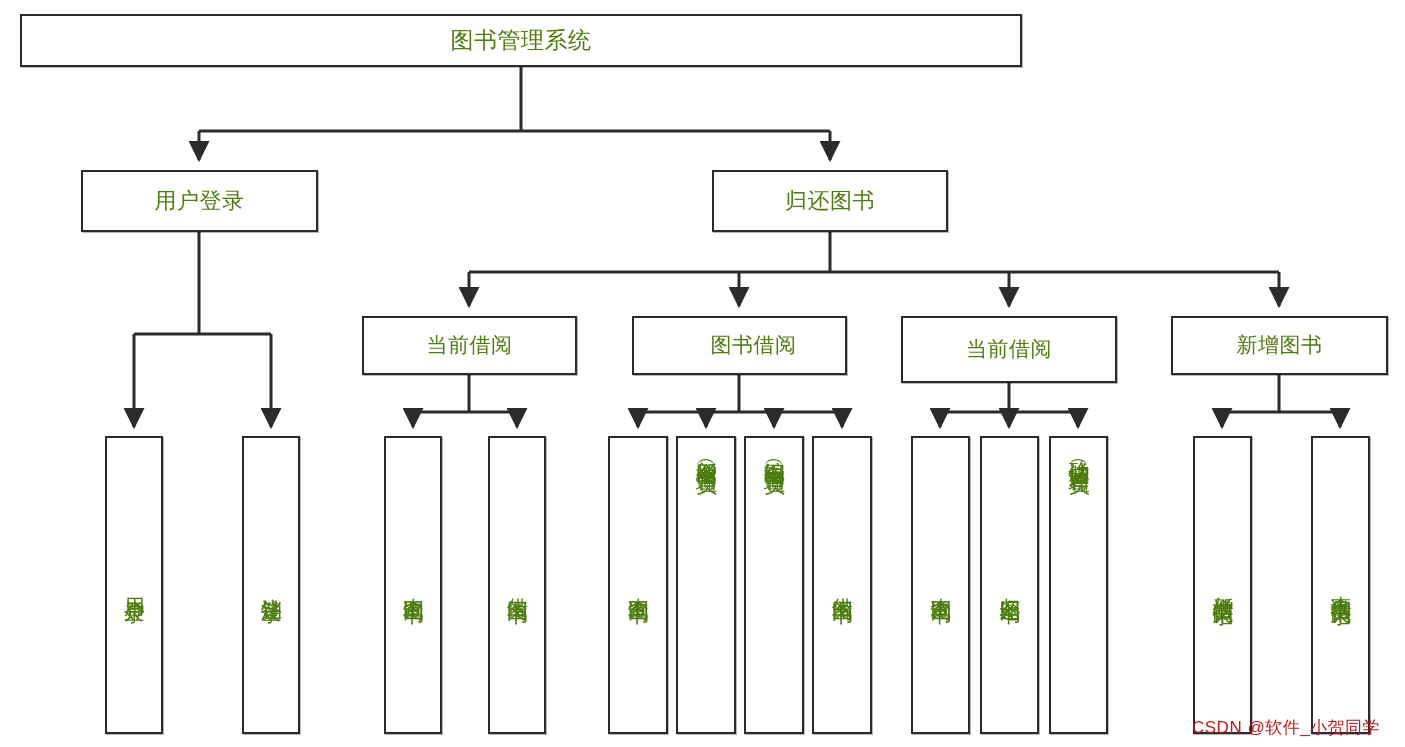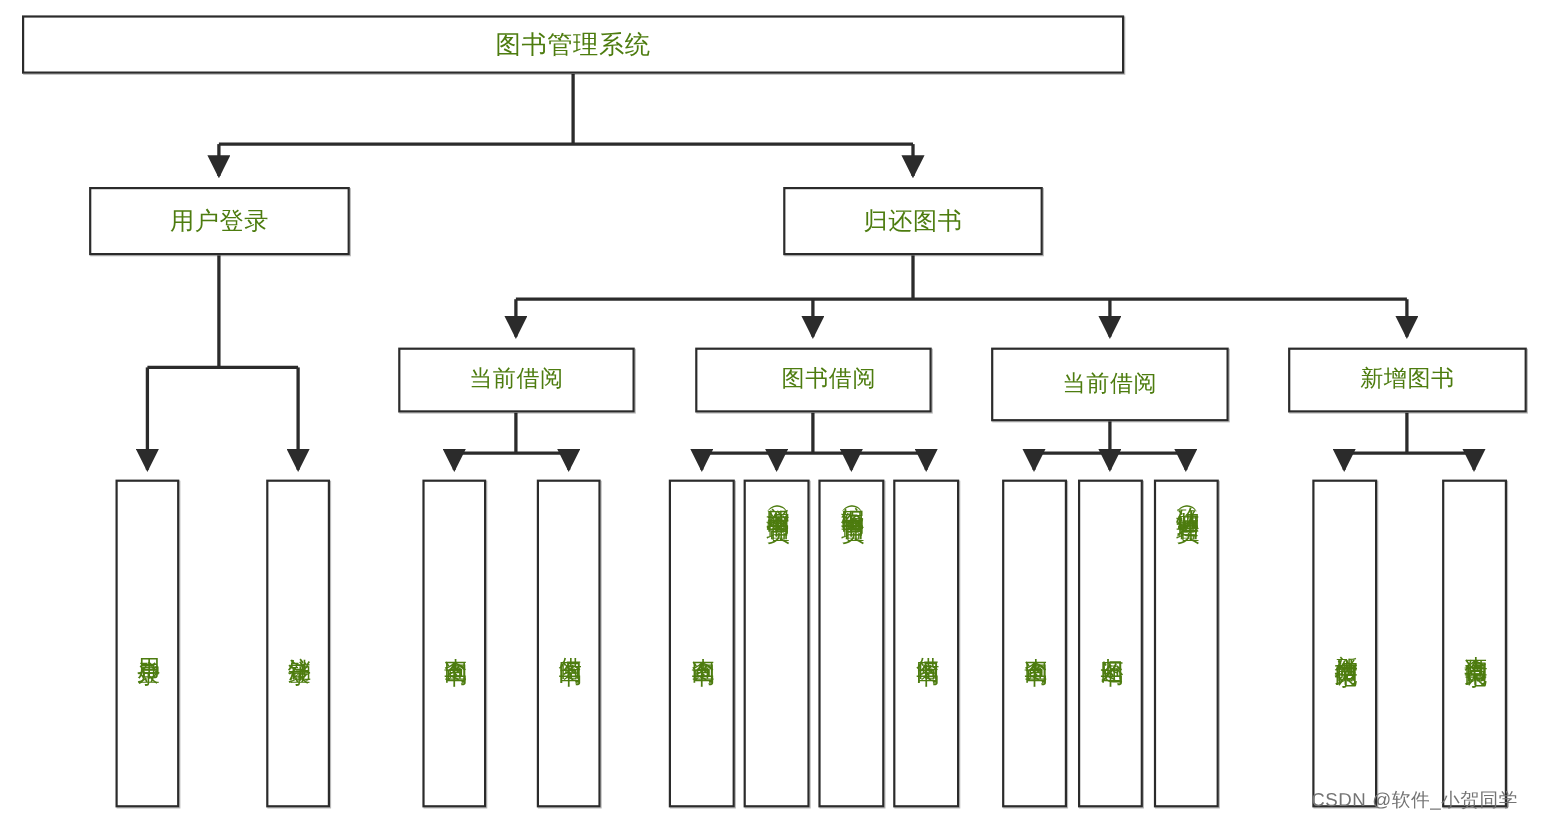--- a/index.html
+++ b/index.html
@@ -55,21 +55,21 @@
     text-orientation: upright;
     font-size: 21px;
     line-height: 1.18;
     letter-spacing: 2px;
     white-space: nowrap;
   }
   .node.leaf.tall-start { align-items: flex-start; }
   .node.leaf.mid { align-items: center; padding-top: 0; }
   .watermark {
     position: absolute;
-    color: #737373;
+    color: #b91c1c;
     font-size: 17px;
     white-space: nowrap;
     letter-spacing: 0.5px;
   }
 </style>
 </head>
 <body>
 
 <div id="canvas">
 

